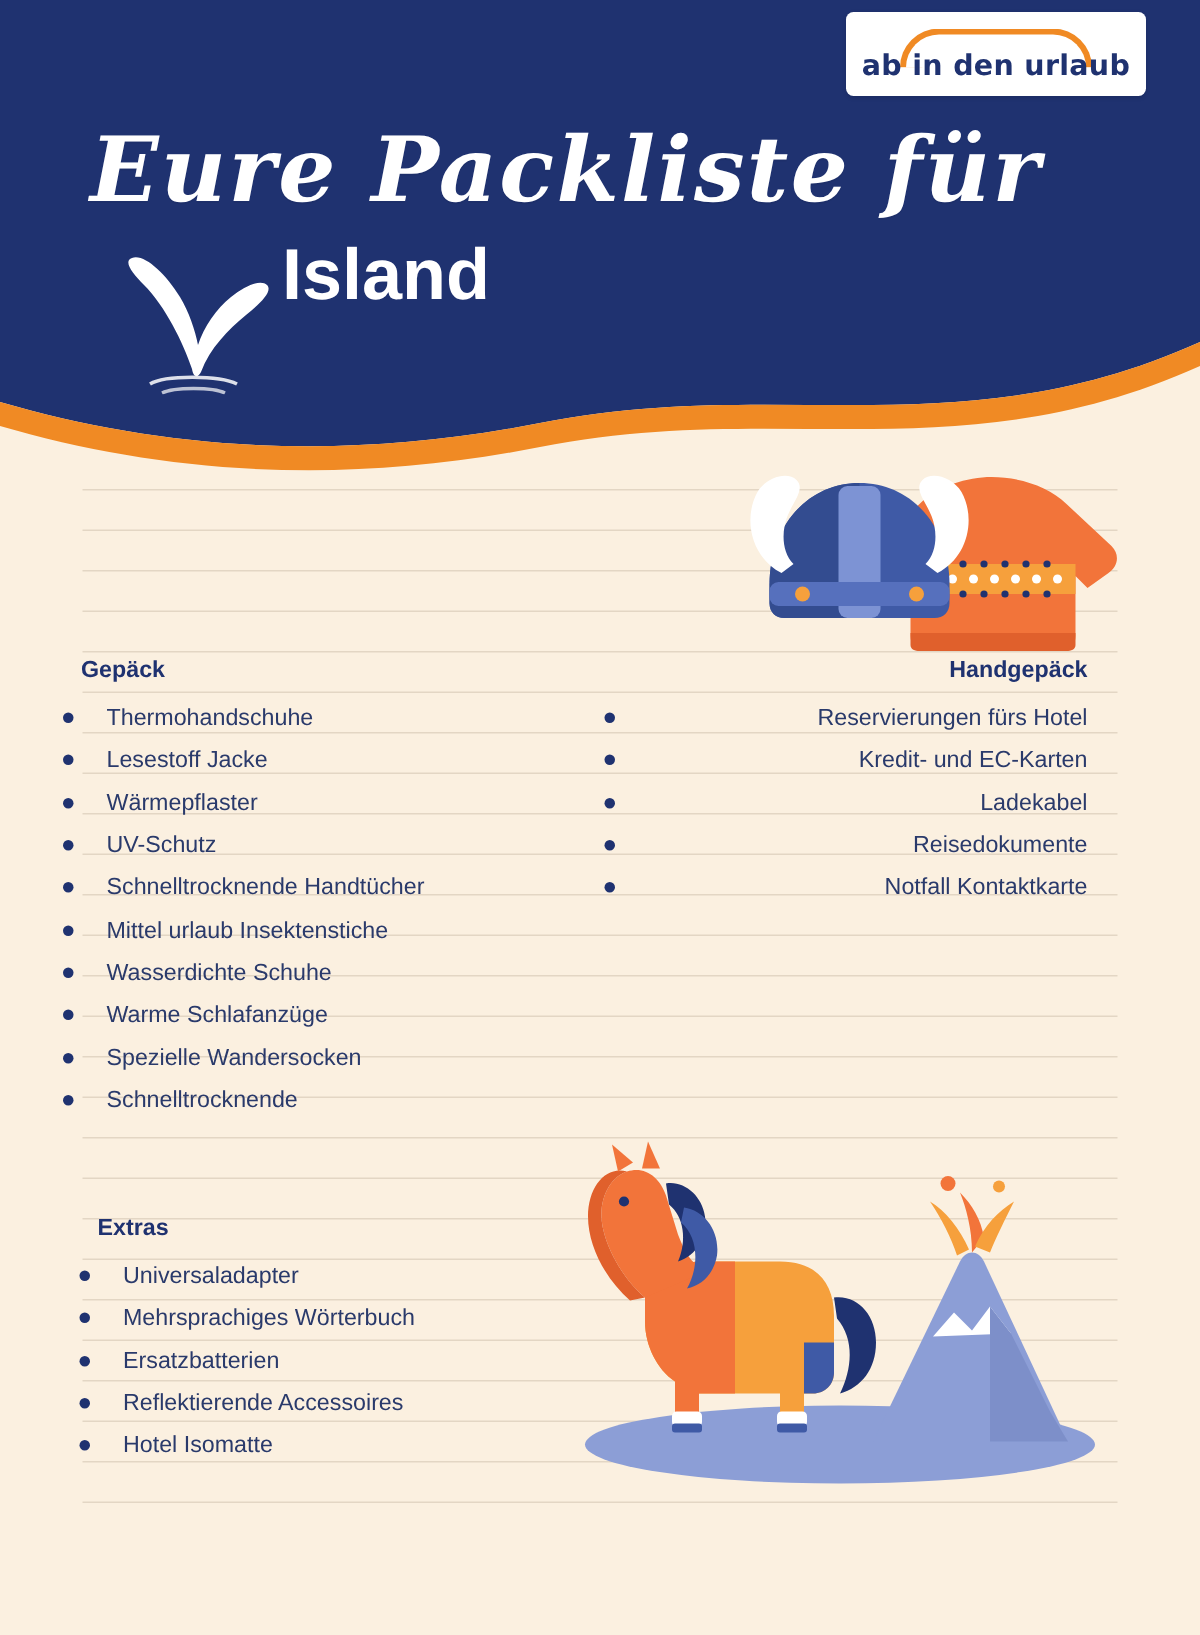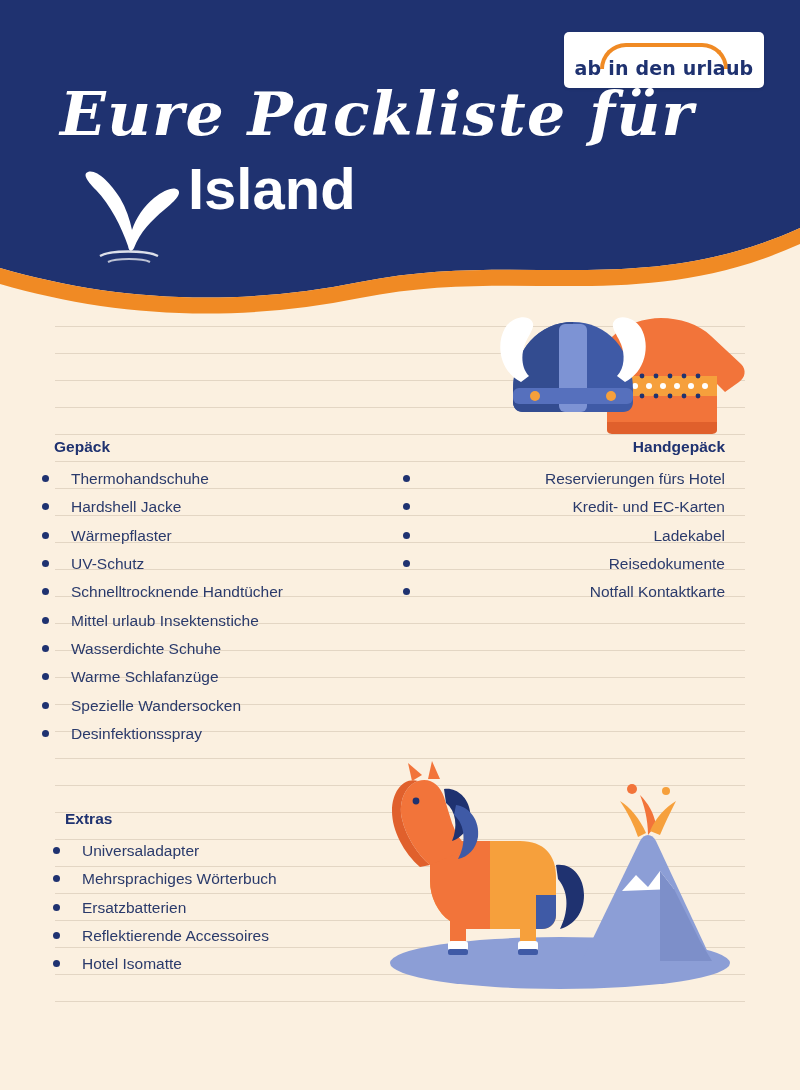--- a/index.html
+++ b/index.html
@@ -57,21 +57,20 @@
     width: 200px;
     height: 56px;
     background: #ffffff;
     border-radius: 5px;
     z-index: 6;
     box-shadow: 0 1px 3px rgba(0,0,0,.12);
     display: flex;
     align-items: flex-end;
     justify-content: center;
     padding-bottom: 9px;
-    margin-top: 24px;
   }
   .logo-arc {
     position: absolute;
     left: 50%;
     transform: translateX(-50%);
     top: 11px;
     width: 128px;
     height: 26px;
     border: 4px solid #f08a24;
     border-bottom: none;
@@ -98,21 +97,21 @@
     font-family: "DejaVu Serif", serif;
     font-style: italic;
     font-size: 60px;
     font-weight: bold;
     letter-spacing: 1.5px;
     line-height: 1;
     text-shadow: 0 1px 0 rgba(0,0,0,.05);
   }
   .title-main {
     font-family: "Liberation Sans", sans-serif;
-    font-size: 58px;
+    font-size: 48px;
     font-weight: bold;
     line-height: 1;
     margin-top: 16px;
     margin-left: 128px;
   }
 
   
   .whale {
     position: absolute;
     left: 70px;
@@ -327,29 +326,29 @@
     <rect x="88" y="204" width="20" height="6" rx="2" fill="#3f5aa6"></rect>
     <rect x="158" y="204" width="20" height="6" rx="2" fill="#3f5aa6"></rect>
   </svg>
 
   <div class="content">
 
     <div class="col col-gepaeck">
       <h3>Gepäck</h3>
       <ul id="list-0">
           <li>Thermohandschuhe</li>
-          <li>Hardshell Jacke</li>
+          <li>Lesestoff Jacke</li>
           <li>Wärmepflaster</li>
           <li>UV-Schutz</li>
           <li>Schnelltrocknende Handtücher</li>
           <li>Mittel urlaub Insektenstiche</li>
           <li>Wasserdichte Schuhe</li>
           <li>Warme Schlafanzüge</li>
           <li>Spezielle Wandersocken</li>
-          <li>Desinfektionsspray</li>
+          <li>Schnelltrocknende</li>
         </ul>
     </div>
 
     <div class="col col-handgepaeck">
       <h3>Handgepäck</h3>
       <ul id="list-1">
           <li>Reservierungen fürs Hotel</li>
           <li>Kredit- und EC-Karten</li>
           <li>Ladekabel</li>
           <li>Reisedokumente</li>

